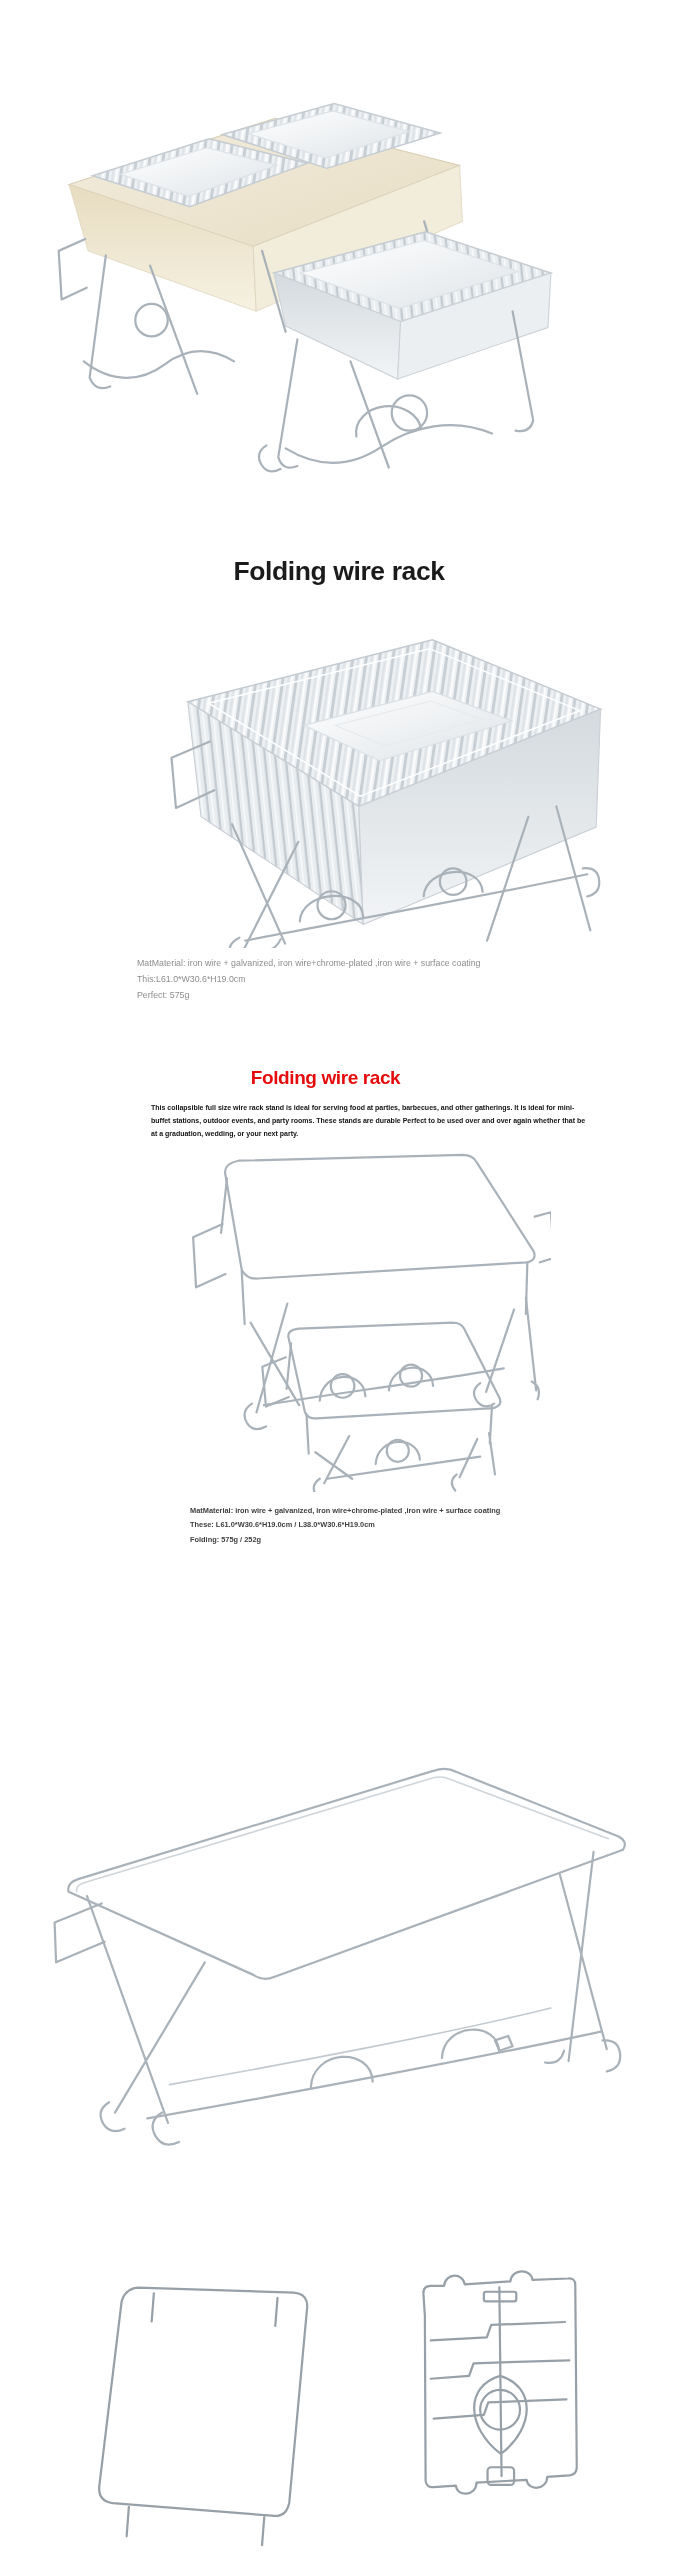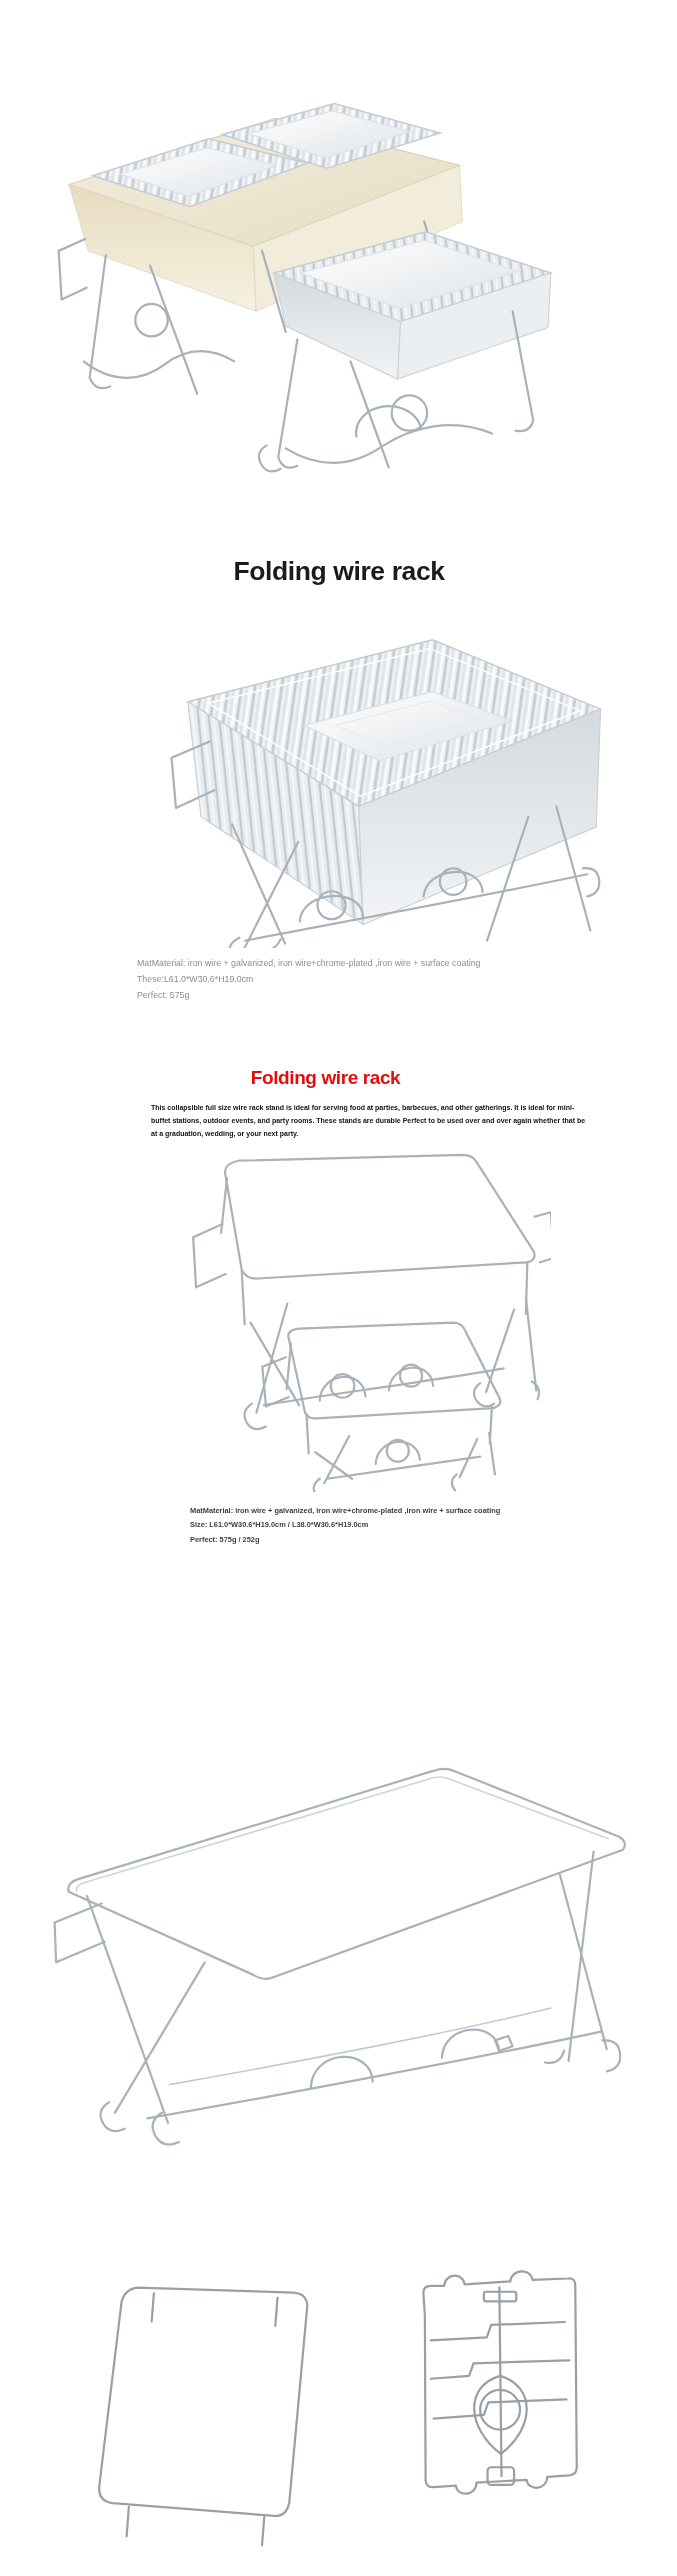--- a/index.html
+++ b/index.html
@@ -128,21 +128,21 @@
       <path class="wire" d="M420 360 C 422 320 498 314 500 354"></path>
       <circle class="wire" cx="460" cy="340" r="18"></circle>
       <path class="wire" d="M170 416 q-20 10 -10 28 q10 16 28 7"></path>
       <path class="wire" d="M636 322 q20 -2 22 16 q2 18 -16 22"></path>
       <path class="wire" d="M226 418 q-8 18 -26 14"></path>
     </svg>
   </div>
 
   <div class="specs1">
     <div>MatMaterial: iron wire + galvanized, iron wire+chrome-plated ,iron wire + surface coating</div>
-    <div>These:L61.0*W30.6*H19.0cm</div>
+    <div>This:L61.0*W30.6*H19.0cm</div>
     <div>Perfect: 575g</div>
   </div>
 
   <div class="h2">Folding wire rack</div>
 
   <div class="desc">This collapsible full size wire rack stand is ideal for serving food at parties, barbecues, and other gatherings.  It is ideal for mini-buffet stations, outdoor events, and party rooms.  These stands are durable Perfect to be used over and over again whether that be at a graduation, wedding, or your next party.</div>
 
   <div class="photo" style="left:168px;top:1138px">
     <svg width="383" height="346" viewBox="0 0 520 470">
 
@@ -164,22 +164,22 @@
       <path class="wire" d="M200 416 L250 452 M246 394 L212 458 M420 398 L396 450 M436 390 L444 446"></path>
       <path class="wire" d="M216 452 C 270 444 370 430 424 422"></path>
       <path class="wire" d="M282 432 C 284 394 340 392 342 426"></path>
       <circle class="wire" cx="312" cy="414" r="15"></circle>
       <path class="wire" d="M206 452 q-14 10 -4 24 M392 446 q-12 10 -2 22"></path>
     </svg>
   </div>
 
   <div class="specs2">
     <div>MatMaterial: iron wire + galvanized, iron wire+chrome-plated ,iron wire + surface coating</div>
-    <div>Size: L61.0*W30.6*H19.0cm  / L38.0*W30.6*H19.0cm</div>
-    <div>Perfect: 575g / 252g</div>
+    <div>These: L61.0*W30.6*H19.0cm  / L38.0*W30.6*H19.0cm</div>
+    <div>Folding: 575g / 252g</div>
   </div>
 
   <div class="photo" style="left:44px;top:1732px">
     <svg width="597" height="416" viewBox="0 0 810 565">
       <path class="wire" stroke-width="3.5" d="M33 206 Q30 194 46 189 L528 42 Q546 36 559 43 L780 131 Q793 138 786 149 L312 322 Q297 328 284 319 Z"></path>
       <path class="wire wire-thin" opacity="0.55" d="M44 206 Q42 198 54 194 L526 52 Q540 48 550 53 L766 134"></path>
       <path class="wire" d="M14 248 L78 222 M16 302 L82 274 M14 248 L16 302"></path>
       <path class="wire" d="M58 212 L168 520 M218 302 L96 506"></path>
       <path class="wire" d="M700 182 L764 420 M746 152 L712 436"></path>
       <path class="wire" d="M140 514 C 300 486 600 430 756 396"></path>

